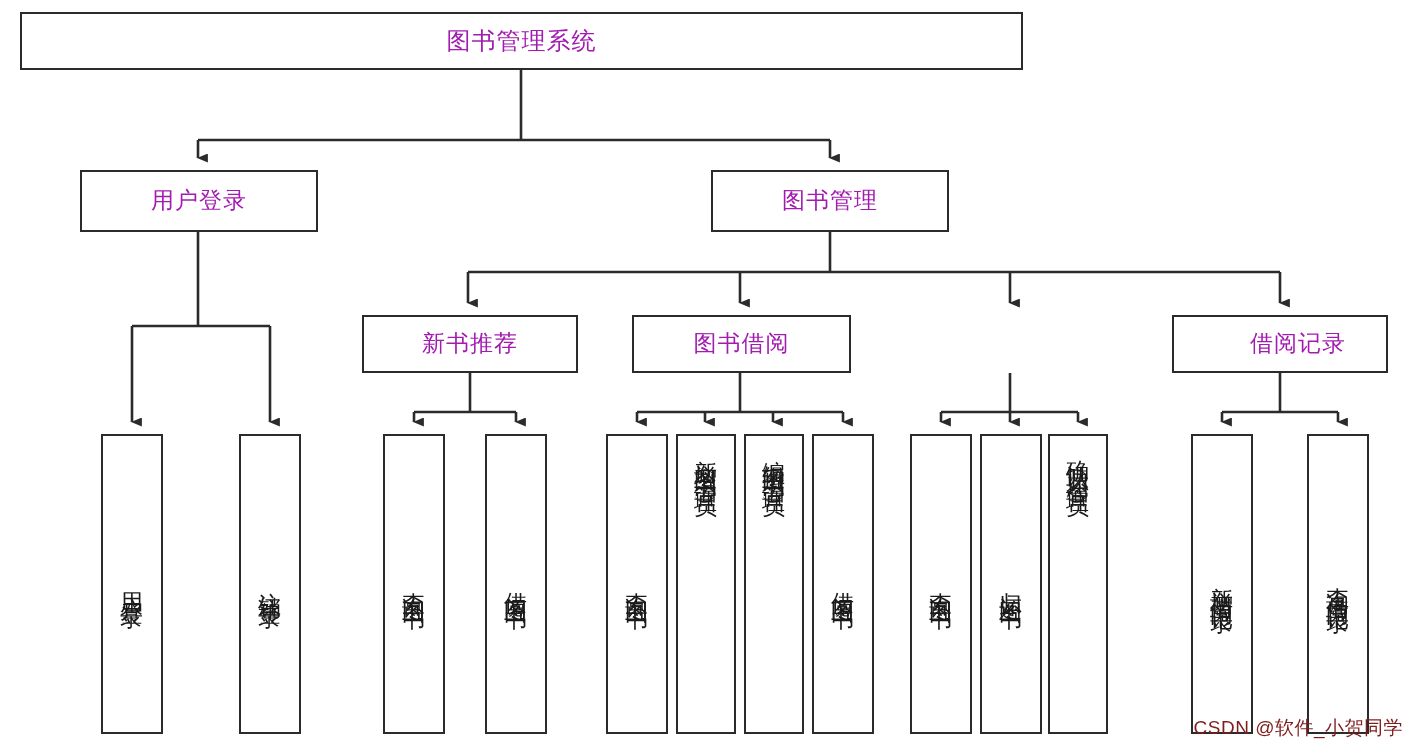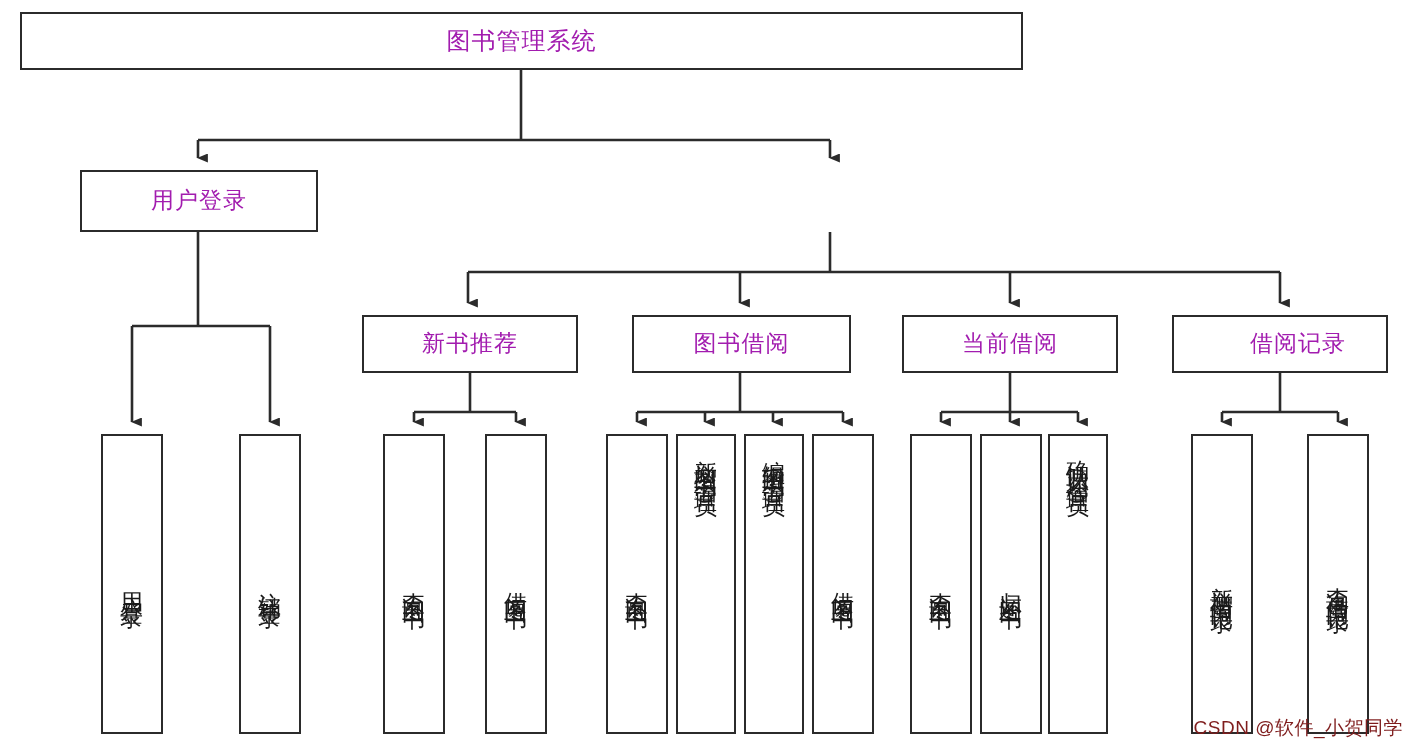--- a/index.html
+++ b/index.html
@@ -132,30 +132,30 @@
     </g>
   </svg>
 
   <div class="node horiz root" style="left:20px; top:12px; width:1003px; height:58px;">
     <span>图书管理系统</span>
   </div>
 
   <div class="node horiz" style="left:80px; top:170px; width:238px; height:62px;">
     <span>用户登录</span>
   </div>
+  <div class="node horiz" style="left:711px; top:170px; width:238px; height:62px;">
+    <span>图书管理</span>
+  </div>
 
   <div class="node horiz" style="left:362px; top:315px; width:216px; height:58px;">
     <span>新书推荐</span>
   </div>
   <div class="node horiz" style="left:632px; top:315px; width:219px; height:58px;">
     <span>图书借阅</span>
   </div>
-  <div class="node horiz" style="left:902px; top:315px; width:216px; height:58px;">
-    <span>当前借阅</span>
-  </div>
   <div class="node horiz" style="left:1172px; top:315px; width:216px; height:58px;padding-left:36px;">
     <span>借阅记录</span>
   </div>
 
   <div class="leaf center" style="left:101px; top:434px; width:62px; height:300px;">
     <span class="vtext">用户登录</span>
   </div>
   <div class="leaf center" style="left:239px; top:434px; width:62px; height:300px;">
     <span class="vtext">注销登录</span>
   </div>

